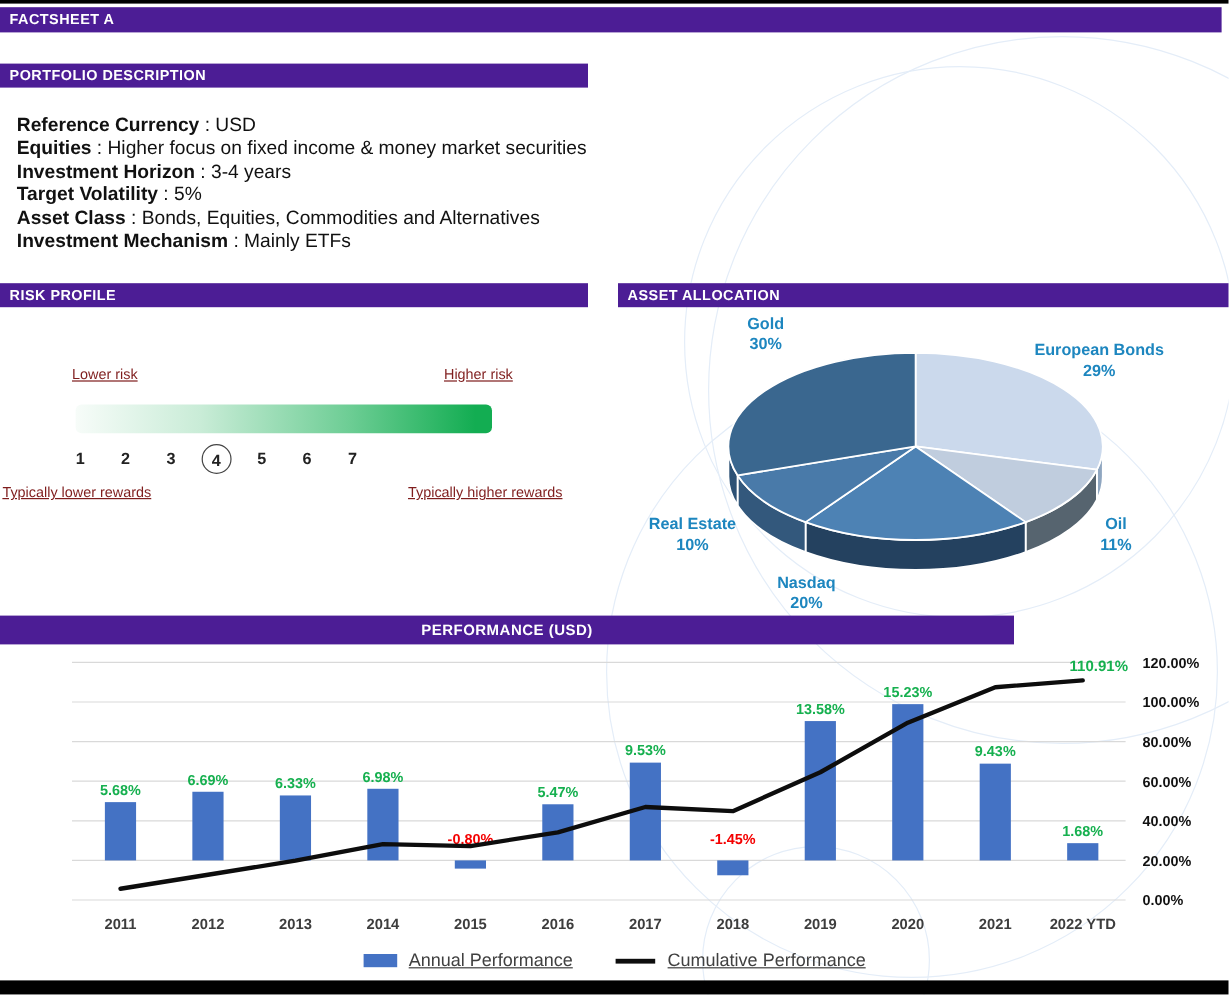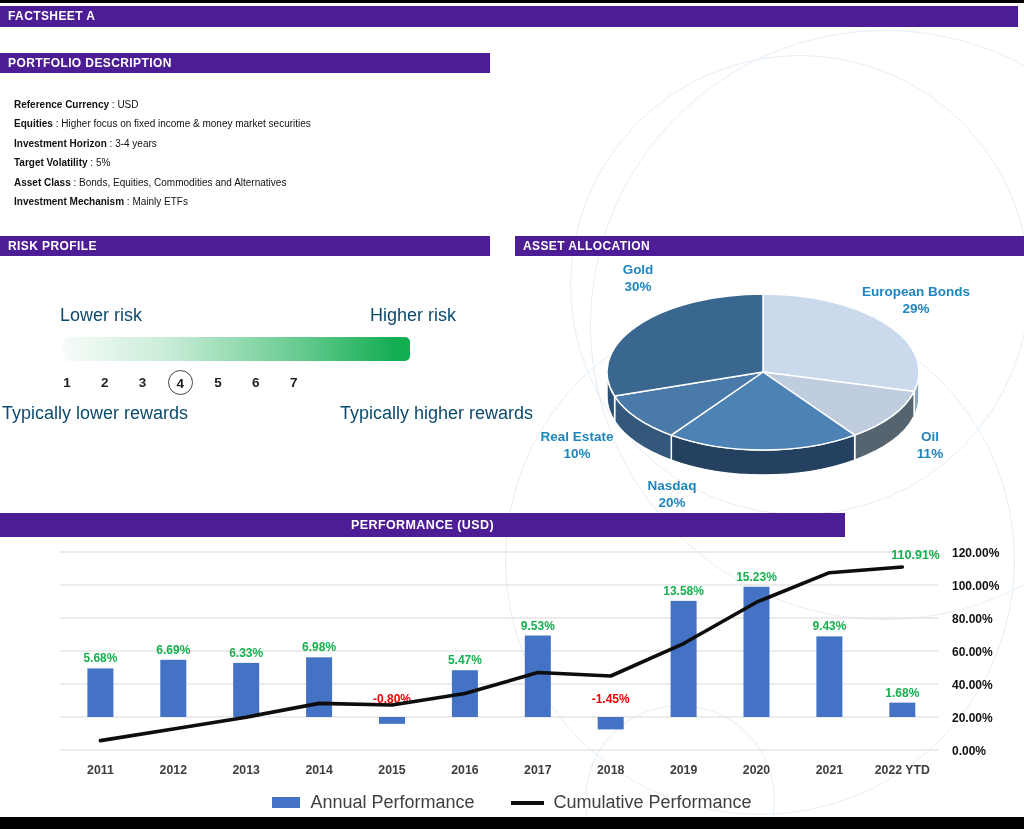--- a/index.html
+++ b/index.html
@@ -19,45 +19,45 @@
   .black-strip.bottom { top:817px; height:12px; }
 
   .blue-bar { position:absolute; background:#4c1d95; color:#ffffff; font-weight:bold;
               font-size:12px; letter-spacing:.4px; z-index:2; }
   .titlebar { left:0; top:6px; width:1018px; height:21px; line-height:21px; padding-left:8px; }
   .hdr-portfolio { left:0; top:53px; width:490px; height:20px; line-height:20px; padding-left:8px; }
   .hdr-risk { left:0; top:236px; width:490px; height:20px; line-height:20px; padding-left:8px; }
   .hdr-alloc { left:515px; top:236px; width:509px; height:20px; line-height:20px; padding-left:8px; }
   .hdr-perf { left:0; top:513px; width:845px; height:24px; line-height:24px; text-align:center; font-size:12.5px; }
 
-  .desc { position:absolute; left:14px; top:95px; font-size:10px; line-height:19.4px; color:#111; z-index:2; }
+  .desc { position:absolute; left:14px; top:95px; font-size:16px; line-height:19.4px; color:#111; z-index:2; }
   .desc .lbl { font-weight:bold; }
 
-  .risk-text { position:absolute; font-size:18px; color:#0c4a6e; z-index:2; }
+  .risk-text { position:absolute; font-size:12px; color:#7f1d1d; z-index:2;text-decoration:underline; }
   .lower-risk { left:60px; top:305px; }
   .higher-risk { left:370px; top:305px; }
   .lower-rewards { left:2px; top:403px;text-align:center; }
   .higher-rewards { left:340px; top:403px; }
   .gradbar { position:absolute; left:63px; top:337px; width:347px; height:24px; border-radius:5px;
              background:linear-gradient(90deg,#f7fcf9 0%,#c9ecd7 30%,#6fce96 65%,#13ad52 96%); z-index:2; }
   .scale-row { position:absolute; left:48px; top:369px; display:flex; z-index:2; }
   .scale-cell { width:37.8px; height:27px; display:flex; align-items:center; justify-content:center; }
   .scale-num { width:25px; height:25px; line-height:25px; text-align:center; font-size:13.5px;
                font-weight:600; color:#222; }
   .scale-num.circled { border:1.4px solid #444; border-radius:50%; }
 
   .pie-svg { position:absolute; left:515px; top:256px; z-index:2; }
   .pie-label { position:absolute; transform:translateX(-50%); text-align:center; color:#1d86bf;
                font-weight:bold; font-size:13.5px; line-height:17px; white-space:nowrap; z-index:3; }
 
   .perf-svg { position:absolute; left:0; top:537px; z-index:2; }
   svg text { font-family:"Liberation Sans", sans-serif; }
 
   .legend { position:absolute; left:0; top:792px; width:1024px; display:flex; justify-content:center;
-            align-items:center; gap:10px; font-size:18px; color:#404040; z-index:2; }
+            align-items:center; gap:10px; font-size:15px; color:#404040; z-index:2;text-decoration:underline; }
   .legend .swatch-bar { width:28px; height:11px; background:#4472c4; }
   .legend .swatch-line { width:33px; height:4px; background:#0d0d0d; margin-left:26px; }
 </style>
 </head>
 <body>
 
 <div class="page">
 
   <div class="deco c1"></div>
   <div class="deco c2"></div>

